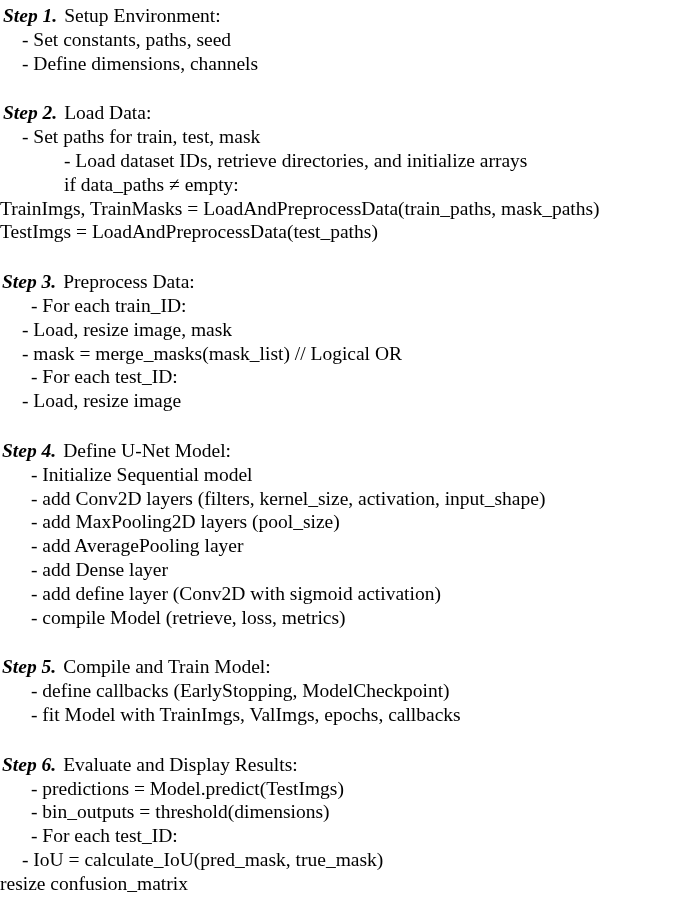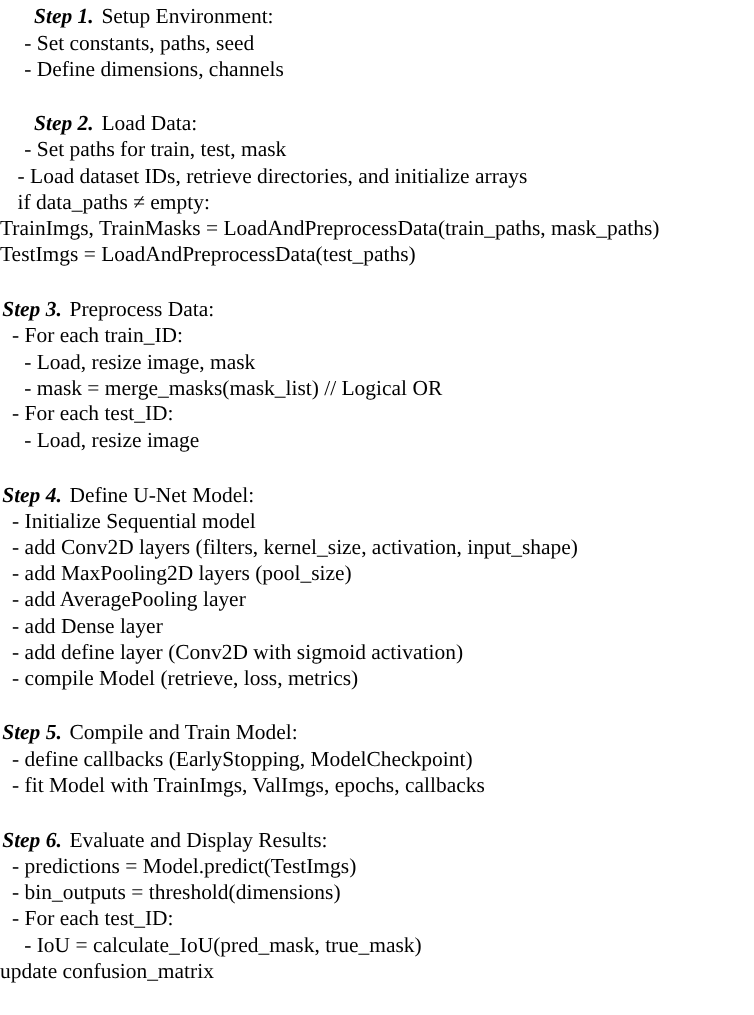--- a/index.html
+++ b/index.html
@@ -26,24 +26,24 @@
     margin-top: 26px;
   }
   .step-label {
     font-weight: bold;
     font-style: italic;
   }
   .step-title {
     margin-left: 7px;
   }
   
-  .h-in  { padding-left: 31px; } 
+  .h-in  { padding-left: 3px; } 
   .h-out { padding-left: 2px;  } 
-  .l1    { padding-left: 11px; } 
-  .l1x   { padding-left: 16px; } 
+  .l1    { padding-left: 31px; } 
+  .l1x   { padding-left: 16px; margin-left: 48px; } 
   .l2    { padding-left: 22px; } 
   .l2x   { } 
 </style>
 </head>
 <body>
 
 <div class="doc">
     <div class="step-block">
       <div class="line h-in"><span class="step-label">Step 1.</span><span class="step-title">Setup Environment:</span></div>
       <div class="line l2">- Set constants, paths, seed</div>
@@ -79,15 +79,15 @@
       <div class="line h-out"><span class="step-label">Step 5.</span><span class="step-title">Compile and Train Model:</span></div>
       <div class="line l1">- define callbacks (EarlyStopping, ModelCheckpoint)</div>
       <div class="line l1">- fit Model with TrainImgs, ValImgs, epochs, callbacks</div>
     </div>
     <div class="step-block">
       <div class="line h-out"><span class="step-label">Step 6.</span><span class="step-title">Evaluate and Display Results:</span></div>
       <div class="line l1">- predictions = Model.predict(TestImgs)</div>
       <div class="line l1">- bin_outputs = threshold(dimensions)</div>
       <div class="line l1">- For each test_ID:</div>
       <div class="line l2">- IoU = calculate_IoU(pred_mask, true_mask)</div>
-      <div class="line l2x">update confusion_matrix</div>
+      <div class="line l2x">resize confusion_matrix</div>
     </div>
   </div>
 
 </body></html>

